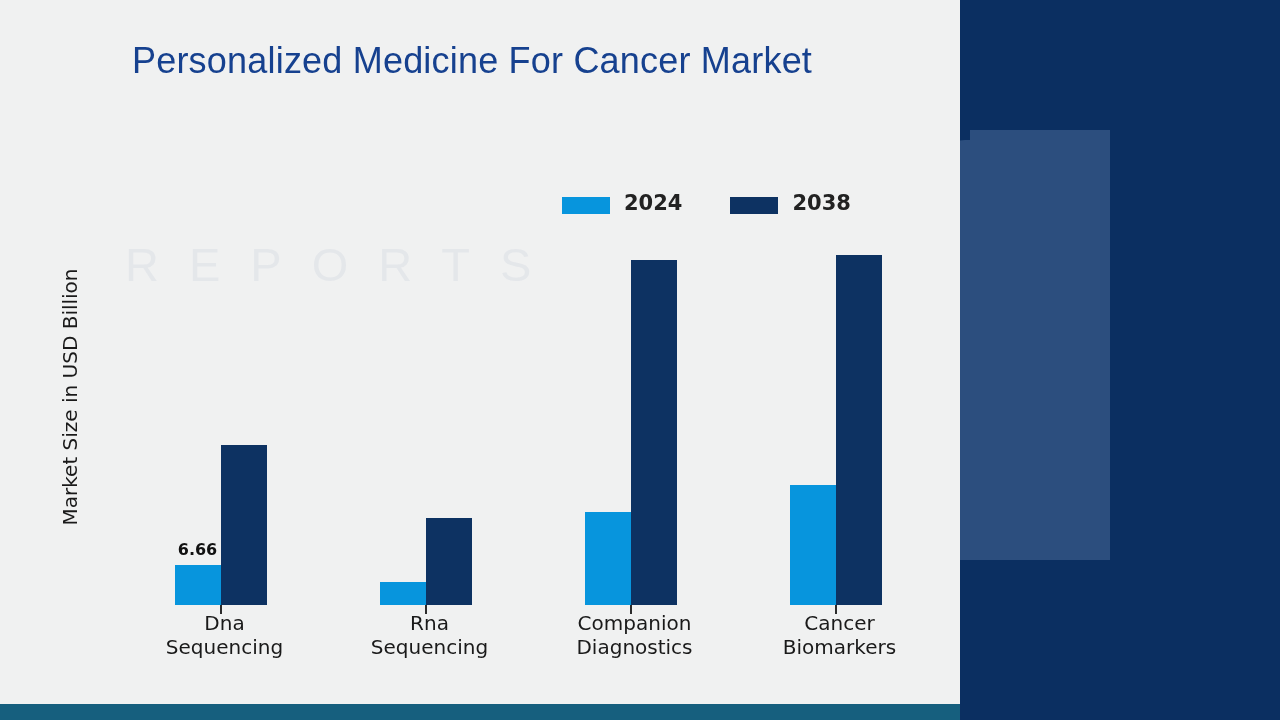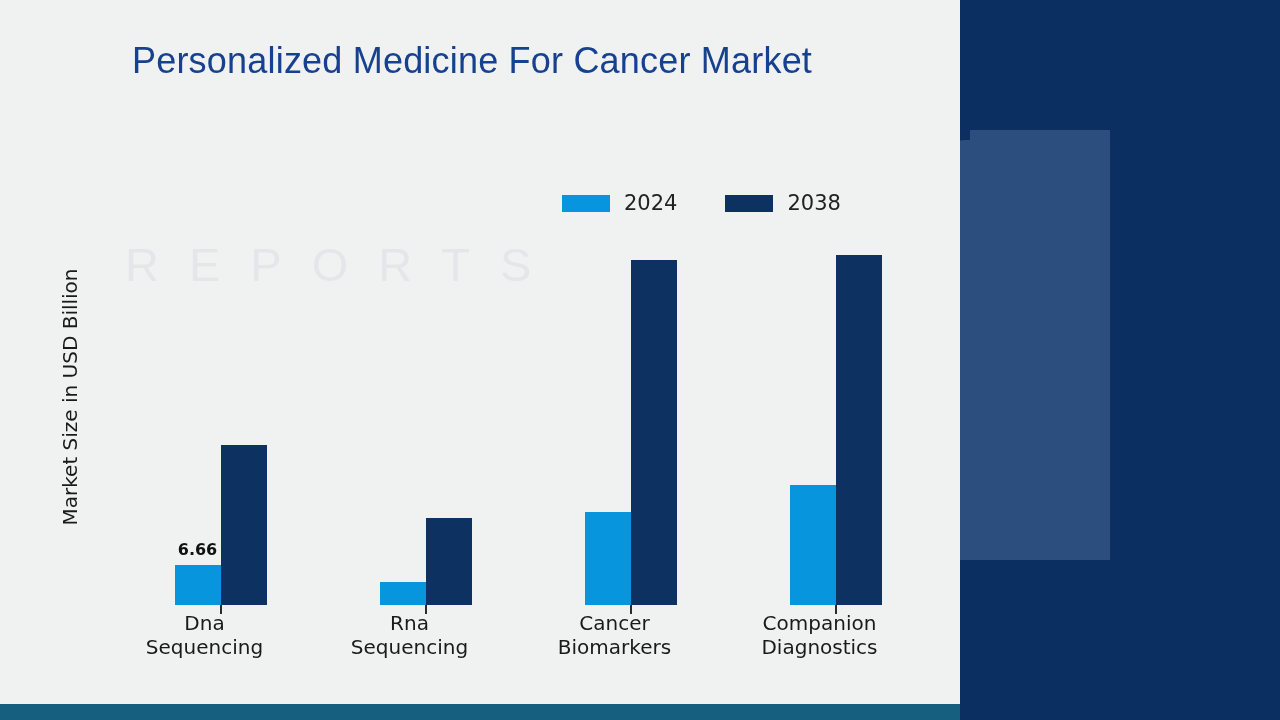--- a/index.html
+++ b/index.html
@@ -61,21 +61,21 @@
     font-family:"Liberation Sans", sans-serif;
     font-size:36px; font-weight:400; line-height:1.18;
     color:#16418f; letter-spacing:.2px;
   }
 
   
   .legend{
     position:absolute; left:562px; top:193px;
     display:flex; align-items:center; gap:48px;
   }
-  .legend-item{ display:flex; align-items:center; gap:14px; }
+  .legend-item{ display:flex; align-items:flex-end; gap:14px;font-weight:bold; }
   .legend-swatch{ width:48px; height:17px; display:block; }
   .legend-label{
     font-family:"DejaVu Sans", sans-serif;
     font-size:21px; color:#222; line-height:1;
   }
 
   
   .ylabel{
     position:absolute; left:-130px; top:385px;
     width:400px; text-align:center;
@@ -108,21 +108,21 @@
     font-family:"DejaVu Sans", sans-serif;
     font-size:16px; font-weight:bold; color:#111; white-space:nowrap;
   }
   .tick{
     position:absolute; left:50%; margin-left:-1px;
     top:100%; width:2px; height:9px; background:#2b2b2b;
   }
 
   
   .cats{
-    position:absolute; left:102px; top:612px; width:820px;
+    position:absolute; left:122px; top:612px; width:820px;
     display:flex; justify-content:space-around;
   }
   .cat{
     width:170px; text-align:center;
     font-family:"DejaVu Sans", sans-serif;
     font-size:20px; color:#1a1a1a; line-height:1.18;
   }
 </style>
 </head>
 <body>
@@ -178,26 +178,26 @@
   <div class="cats" id="cats">
       <div class="cat">
         <div>Dna</div>
         <div>Sequencing</div>
       </div>
       <div class="cat">
         <div>Rna</div>
         <div>Sequencing</div>
       </div>
       <div class="cat">
+        <div>Companion</div>
+        <div>Diagnostics</div>
+      </div>
+      <div class="cat">
         <div>Cancer</div>
         <div>Biomarkers</div>
-      </div>
-      <div class="cat">
-        <div>Companion</div>
-        <div>Diagnostics</div>
       </div>
     </div>
 
   <div class="teal-strip"></div>
   <div class="top-strip"></div>
 
   <div class="right-panel">
     <div class="panel-circle"></div>
 
     <svg class="panel-head" viewBox="0 0 300 430">

